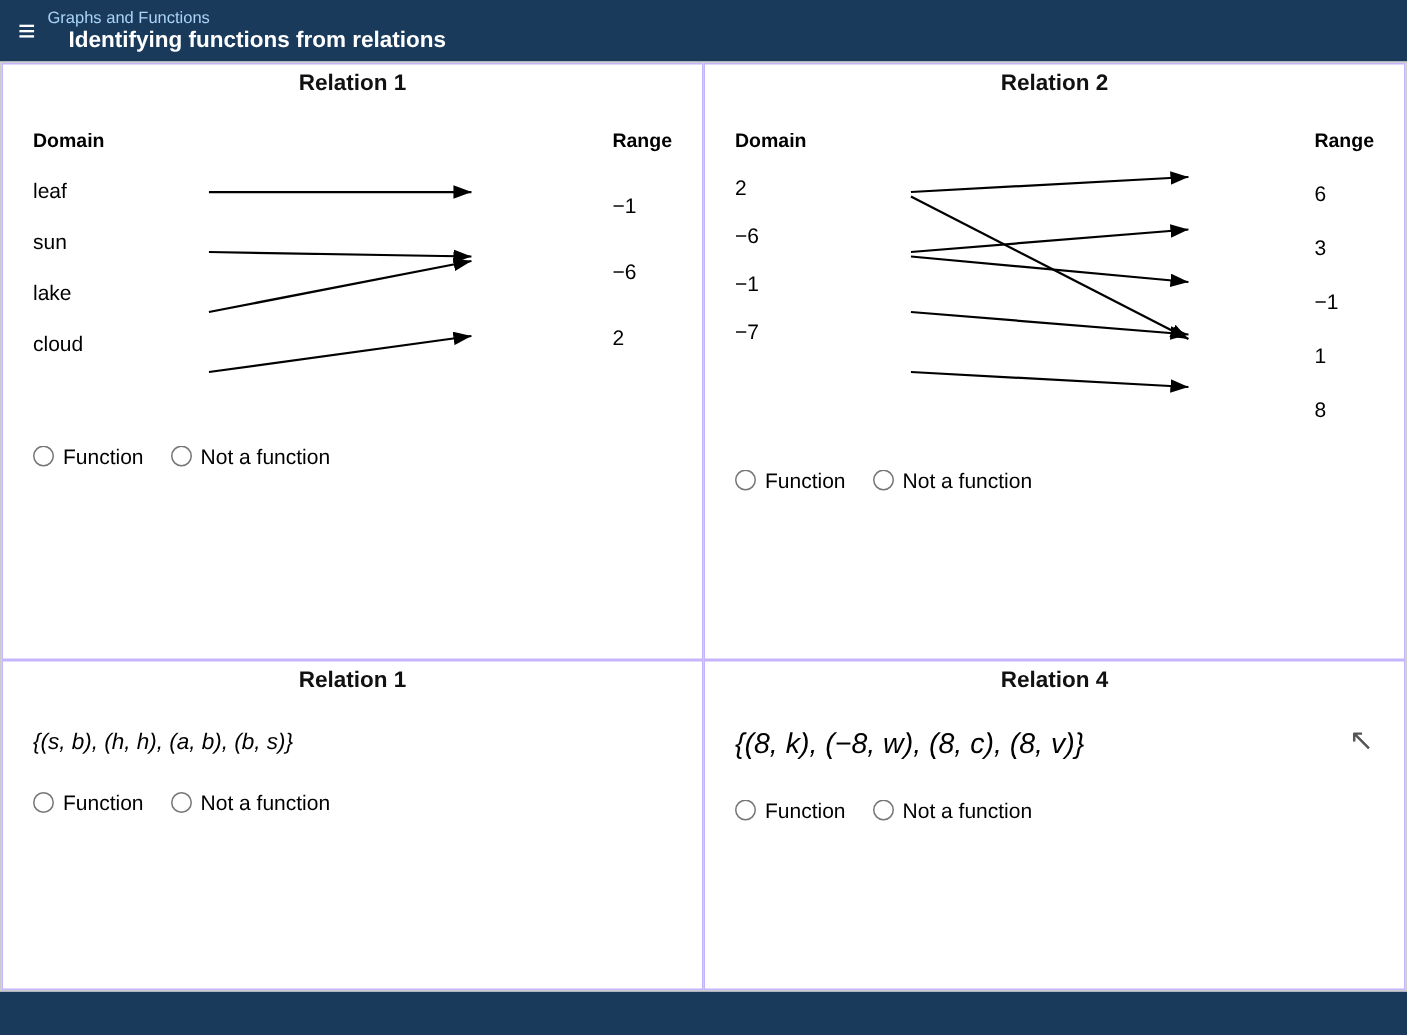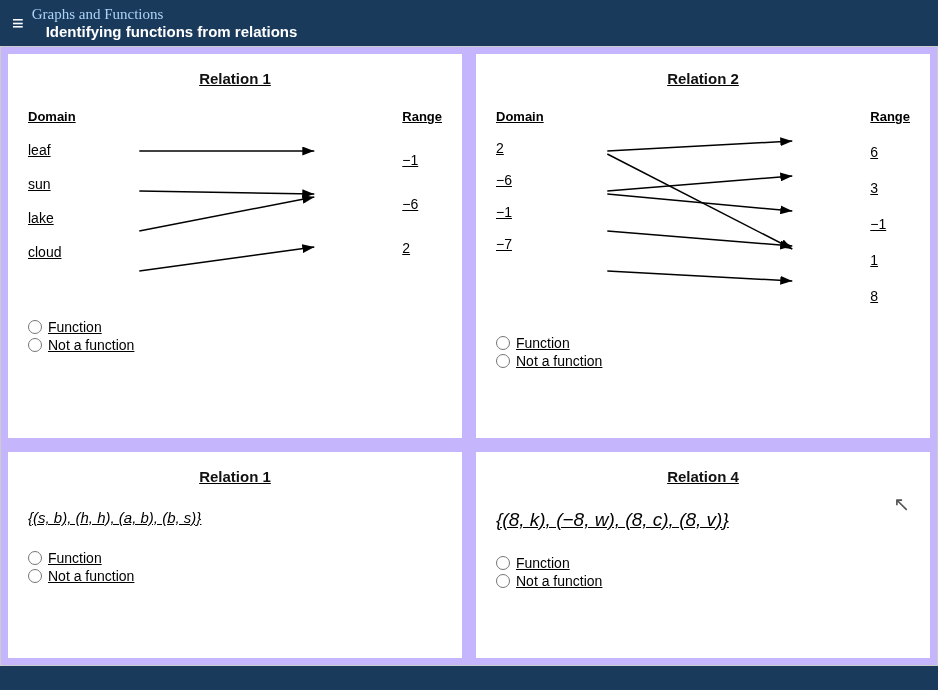--- a/index.html
+++ b/index.html
@@ -20,37 +20,36 @@
     .main-content {
       background: white;
       margin: 0;
       display: grid;
       grid-template-columns: 1fr 1fr;
       grid-template-rows: auto auto;
       border: 1px solid #ccc;
       height: calc(690px - 70px);
     }
     .cell {
-      border: 7px solid #c4b5fd;
-      padding: 16px 20px;
+      border: 1px solid #c4b5fd;
+      padding: 4px 20px;
       position: relative;
-      text-decoration: underline;
     }
     .cell-title {
       text-align: center;
       font-weight: bold;
       font-size: 15px;
       margin-bottom: 12px;
       color: #111;
     }
     .radio-group {
       margin-top: 8px;
       display: flex;
-      flex-direction: column;
-      gap: 2px;
+      flex-direction: row;
+      gap: 18px;
     }
     .radio-group label {
       font-size: 14px;
       display: flex;
       align-items: center;
       gap: 6px;
       cursor: pointer;
     }
     .radio-group input[type="radio"] {
       margin: 0;
@@ -65,21 +64,21 @@
     }
   </style>
 </head>
 <body>
 
 <div class="header-bar">
   <div style="display:flex;flex-direction:column;gap:2px;">
     <span style="color:white;font-size:20px;line-height:1;cursor:pointer;">≡</span>
   </div>
   <div style="display:flex;flex-direction:column;">
-    <span style="color:#aad4f5;font-size:15px;font-family:Liberation Serif, serif;">Graphs and Functions</span>
+    <span style="color:#aad4f5;font-size:11px;">Graphs and Functions</span>
     <span style="color:white;font-size:15px;font-weight:bold;margin-left:14px;">Identifying functions from relations</span>
   </div>
 </div>
 
 <div class="main-content">
 
   <div class="cell">
     <div class="cell-title">Relation 1</div>
     <div style="display:flex; justify-content:space-between; align-items:flex-start;">
 

